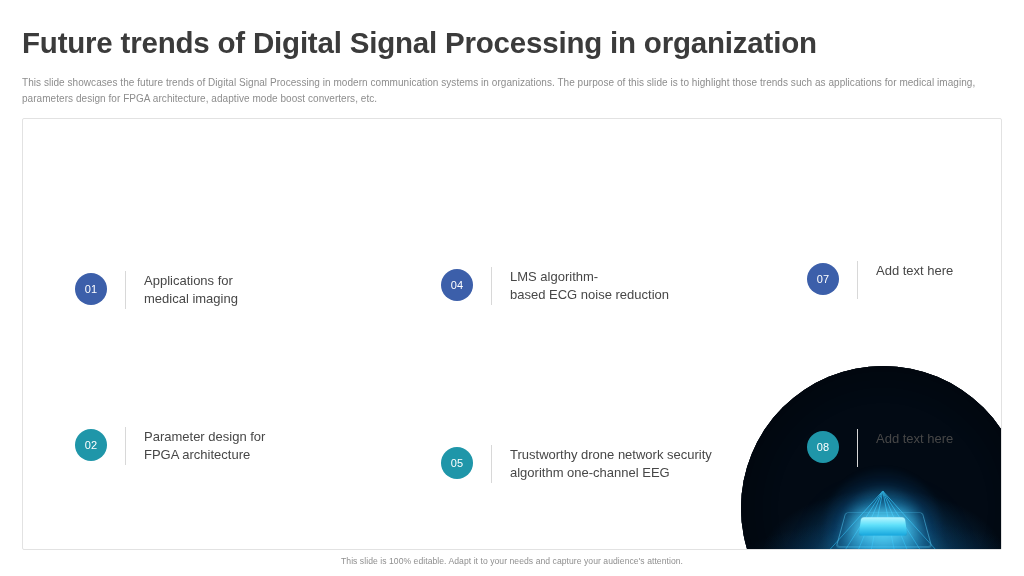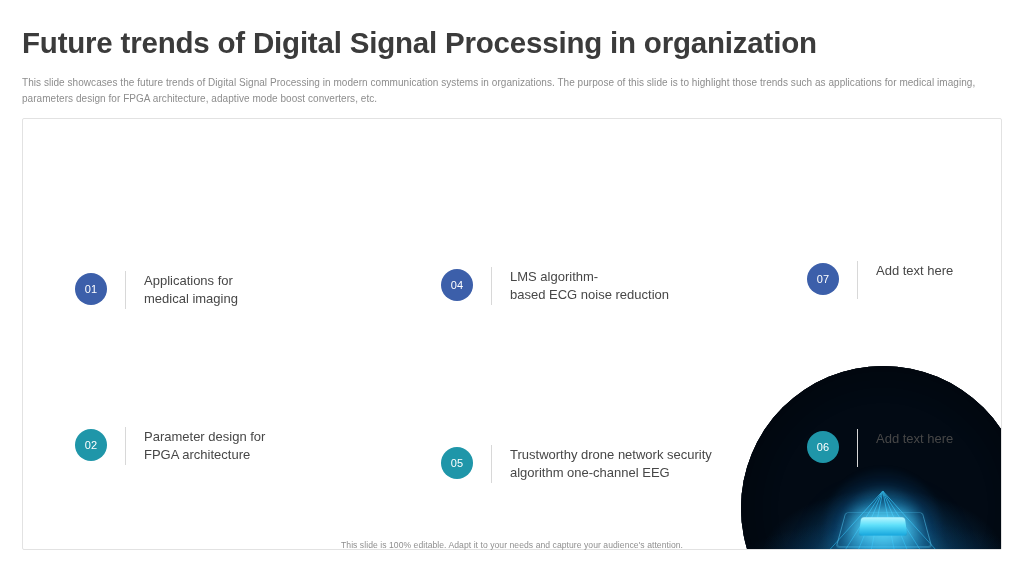--- a/index.html
+++ b/index.html
@@ -183,21 +183,21 @@
   .row2.col2 { top: 310px; margin-top: 16px; }
 
   .row1.col3 { top: 142px; }
   .row2.col3 { top: 310px; }
 
   
   .footer {
     position: absolute;
     left: 0;
     right: 0;
-    top: 540px;
+    top: 556px;
     text-align: center;
     font-size: 8.6px;
     color: #8f8f8f;
     letter-spacing: 0.05px;
   }
 </style>
 </head>
 <body>
 
 <div class="slide">
@@ -289,21 +289,21 @@
 algorithm one-channel EEG</div>
       </div>
 
       <div class="item row1 col3">
         <div class="badge" style="background: rgb(60, 95, 170);">07</div>
         <div class="divider"></div>
         <div class="item-text">Add text here</div>
       </div>
 
       <div class="item row2 col3">
-        <div class="badge" style="background: rgb(31, 150, 169);">06</div>
+        <div class="badge" style="background: rgb(31, 150, 169);">08</div>
         <div class="divider"></div>
         <div class="item-text">Add text here</div>
       </div>
 
     </div>
   </div>
 
   <div class="footer">This slide is 100% editable. Adapt it to your needs and capture your audience's attention.</div>
 
 </div>

